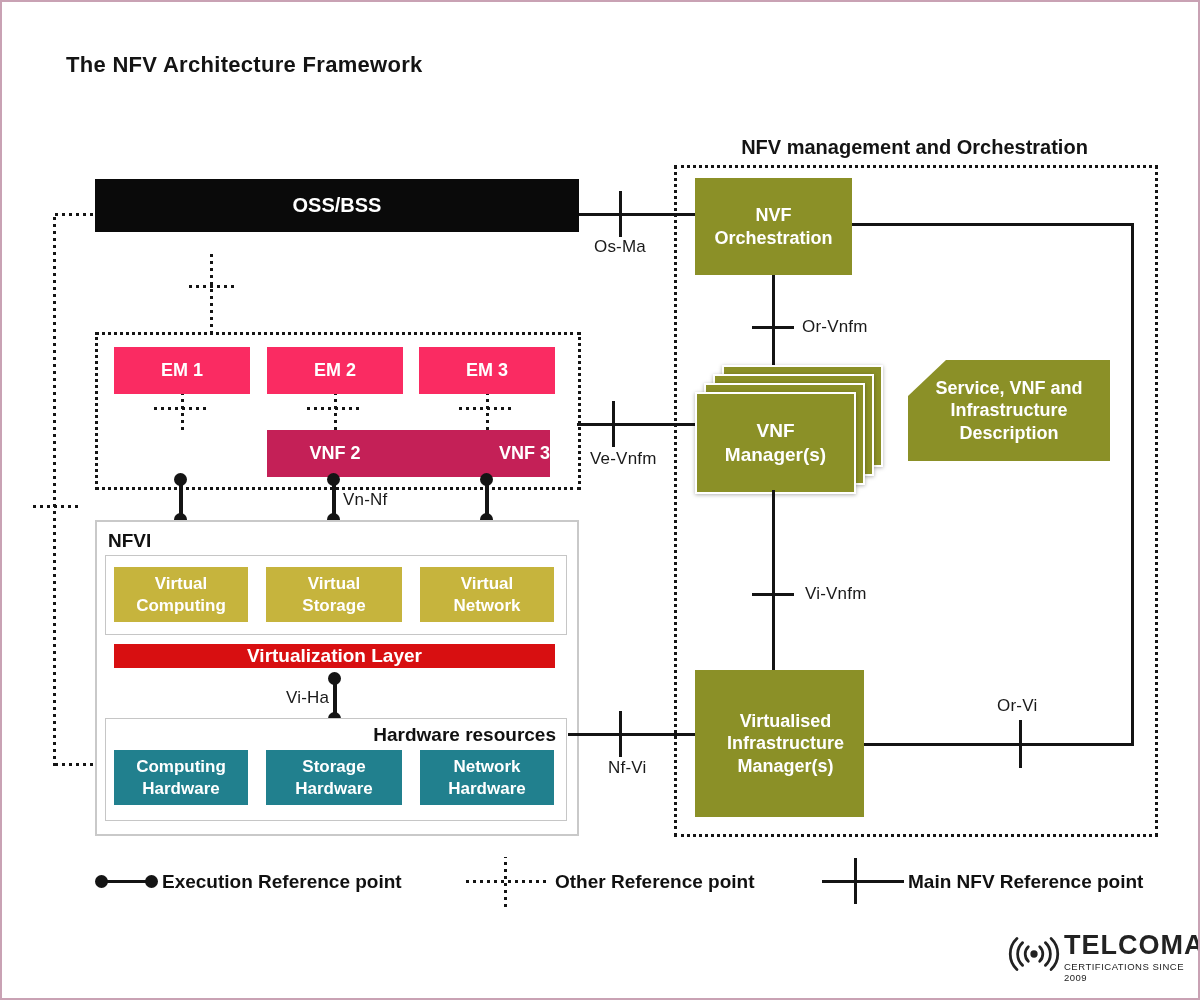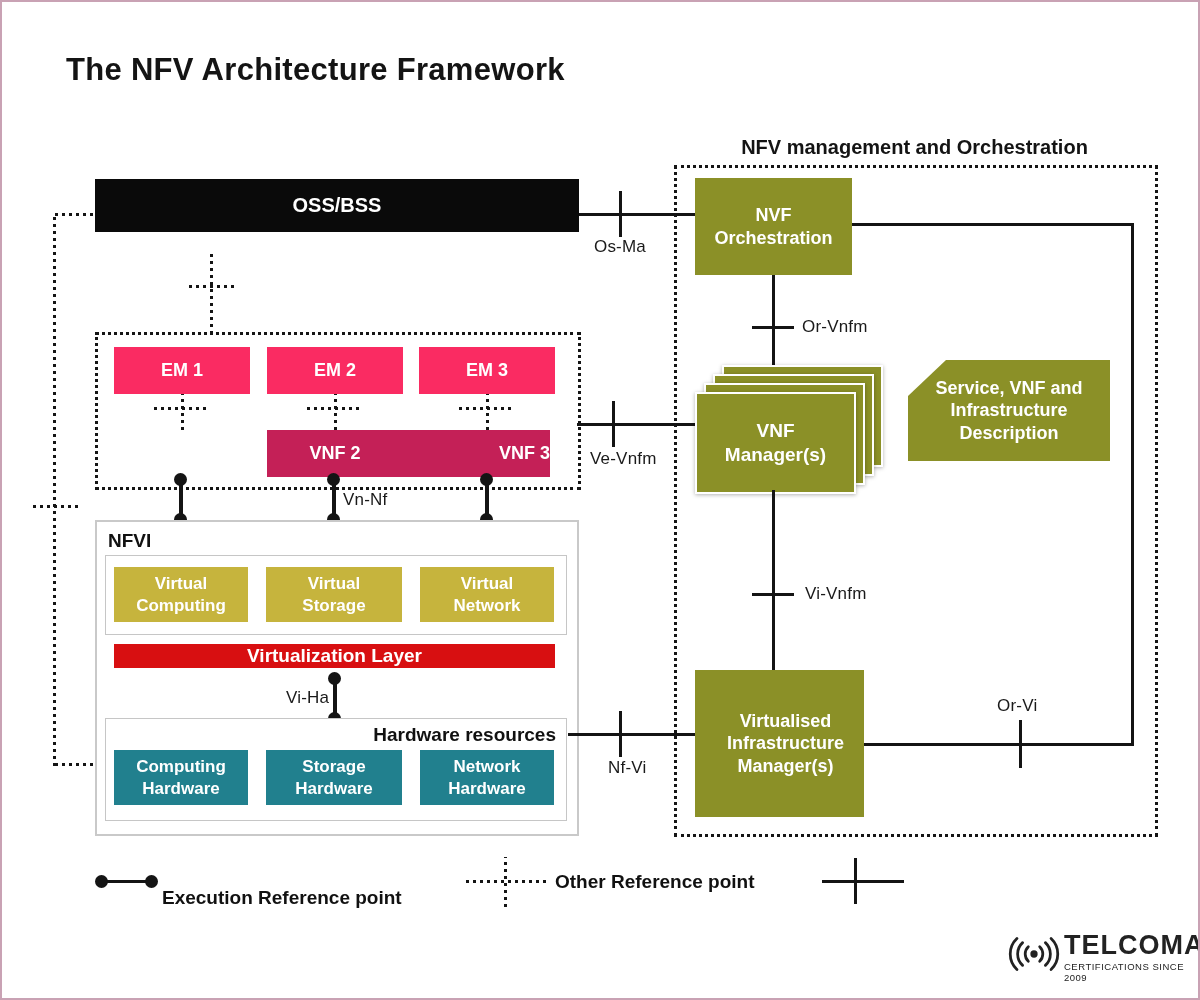--- a/index.html
+++ b/index.html
@@ -27,21 +27,21 @@
   .tick-v{position:absolute;width:3px;height:46px;background:var(--line);}
   .tick-h{position:absolute;height:3px;width:42px;background:var(--line);}
   .cap{position:absolute;width:13px;height:13px;border-radius:50%;background:var(--line);}
   .exec{position:absolute;width:4px;background:var(--line);}
   .ref-label{position:absolute;font-size:17px;color:#1a1a1a;letter-spacing:.2px;}
   .dotted-box{position:absolute;border:3px dotted #151515;}
   .gray-box{position:absolute;border:2px solid #c9c9c9;background:#fff;}
   .gray-box-thin{position:absolute;border:1.5px solid #c6c6c6;background:#fff;}
   .stack-layer{position:absolute;width:157px;height:98px;background:var(--olive);
     border:2px solid #fff;box-shadow:0 1px 4px rgba(0,0,0,.3);}
-  #title{position:absolute;left:64px;top:50px;font-size:31px;font-weight:700;letter-spacing:.3px;}
+  #title{position:absolute;left:64px;top:50px;font-size:22px;font-weight:700;letter-spacing:.3px;}
   #mano-title{position:absolute;left:672px;top:134px;width:481px;text-align:center;
     font-size:20px;font-weight:600;}
   .section-label{position:absolute;font-size:19px;font-weight:700;color:#111;}
   .legend-label{position:absolute;font-size:19px;font-weight:600;color:#111;}
   #logo{position:absolute;left:1006px;top:930px;display:flex;align-items:flex-start;gap:4px;color:#222;}
   #logo .word{font-size:27px;font-weight:700;letter-spacing:1px;line-height:1;}
   #logo .tag{font-size:9.5px;letter-spacing:.5px;margin-top:2px;font-weight:500;}
   #service-box{clip-path:polygon(38px 0,100% 0,100% 100%,0 100%,0 36px);}
 </style>
 </head>
@@ -185,28 +185,29 @@
 
   <div class="box olive" style="left:693px;top:668px;width:157px;height:147px;font-size:18px;padding-left:12px;">
     <span class="pre">Virtualised
 Infrastructure
 Manager(s)</span>
     </div>
 
   <div class="h-line" style="left:100px;top:878px;width:50px;"></div>
   <div class="cap" style="left:93px;top:873px;"></div>
   <div class="cap" style="left:143px;top:873px;"></div>
-  <div class="legend-label" style="left:160px;top:869px;margin-top:16px;">Execution Reference point</div>
+  <div class="legend-label" style="left:160px;top:869px;">Execution Reference point</div>
 
   <div class="h-dot" style="left:464px;top:878px;width:82px;"></div>
   <div class="v-dot" style="left:502px;top:855px;height:50px;"></div>
   <div class="legend-label" style="left:553px;top:869px;">Other Reference point</div>
 
   <div class="h-line" style="left:820px;top:878px;width:82px;"></div>
   <div class="tick-v" style="left:852px;top:856px;"></div>
+  <div class="legend-label" style="left:906px;top:869px;">Main NFV Reference point</div>
 
   <div id="logo">
     <span style="display:inline-block;margin-top:2px;">
       <svg width="52" height="40" viewBox="0 0 64 48" fill="none">
         <circle cx="32" cy="24" r="4.5" fill="#222"></circle>
         <path d="M25 15 A12.5 12.5 0 0 0 25 33" stroke="#222" stroke-width="3.4" stroke-linecap="round"></path>
         <path d="M18 10 A19 19 0 0 0 18 38" stroke="#222" stroke-width="3.4" stroke-linecap="round"></path>
         <path d="M11 5  A26 26 0 0 0 11 43" stroke="#222" stroke-width="3.4" stroke-linecap="round"></path>
         <path d="M39 15 A12.5 12.5 0 0 1 39 33" stroke="#222" stroke-width="3.4" stroke-linecap="round"></path>
         <path d="M46 10 A19 19 0 0 1 46 38" stroke="#222" stroke-width="3.4" stroke-linecap="round"></path>

